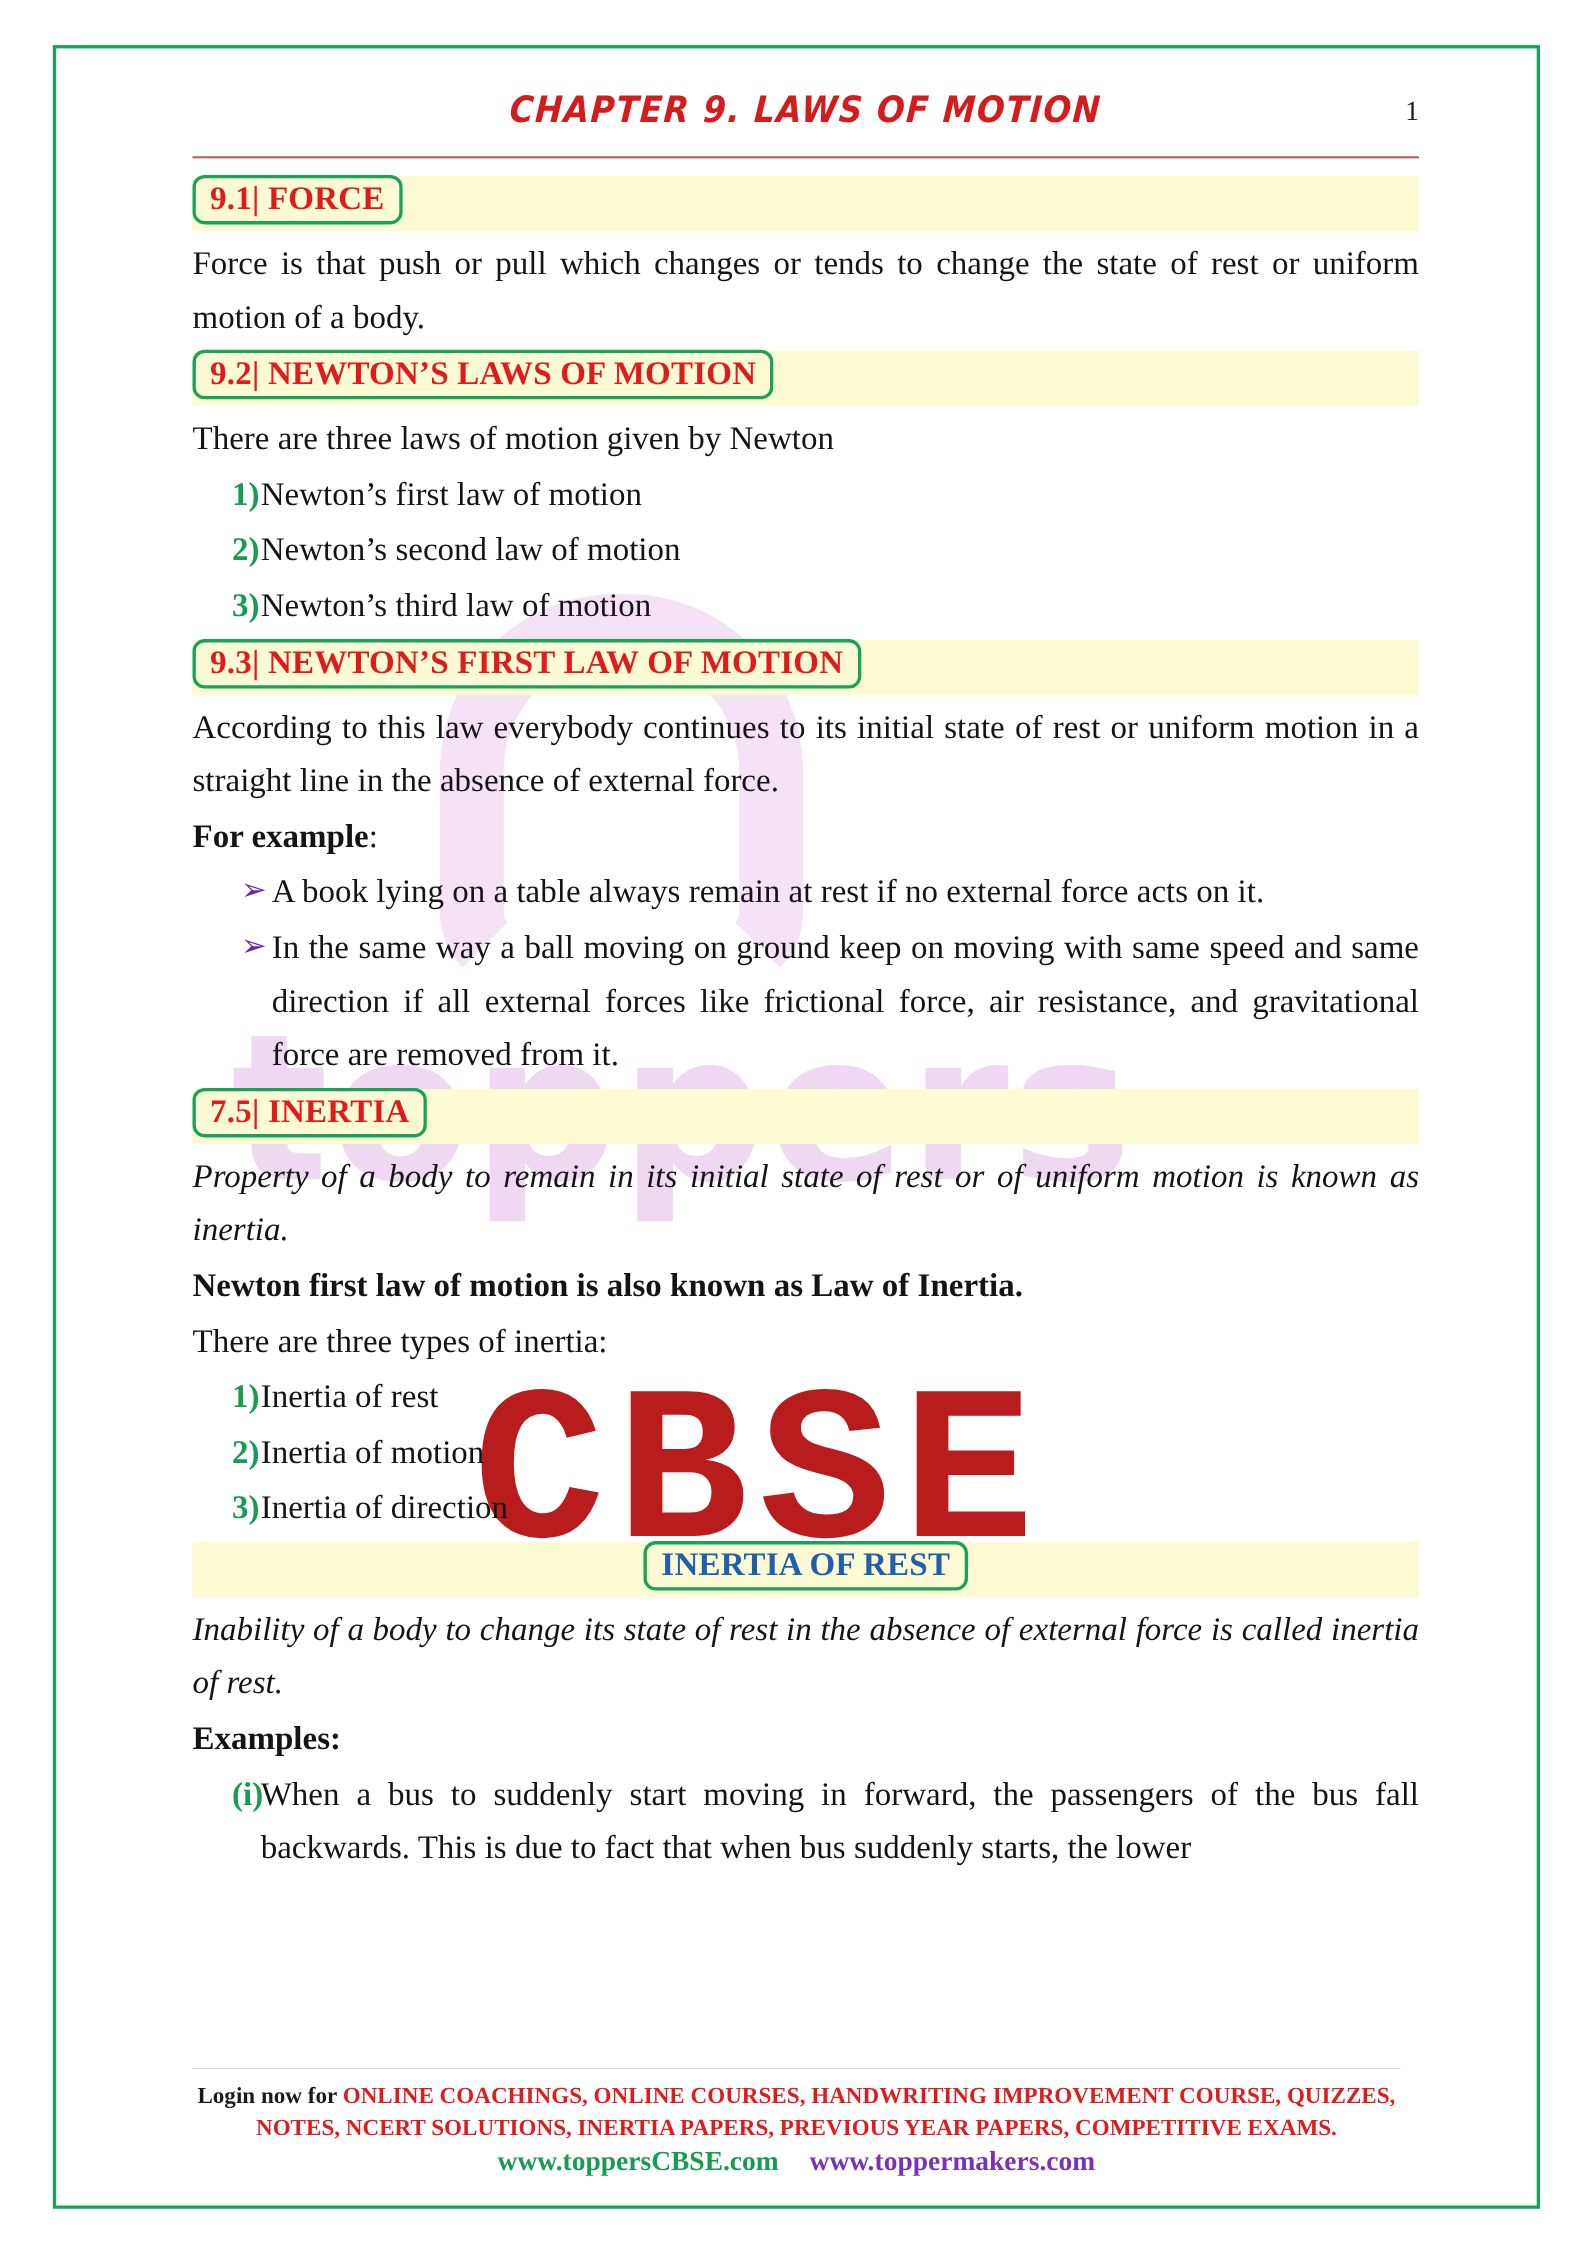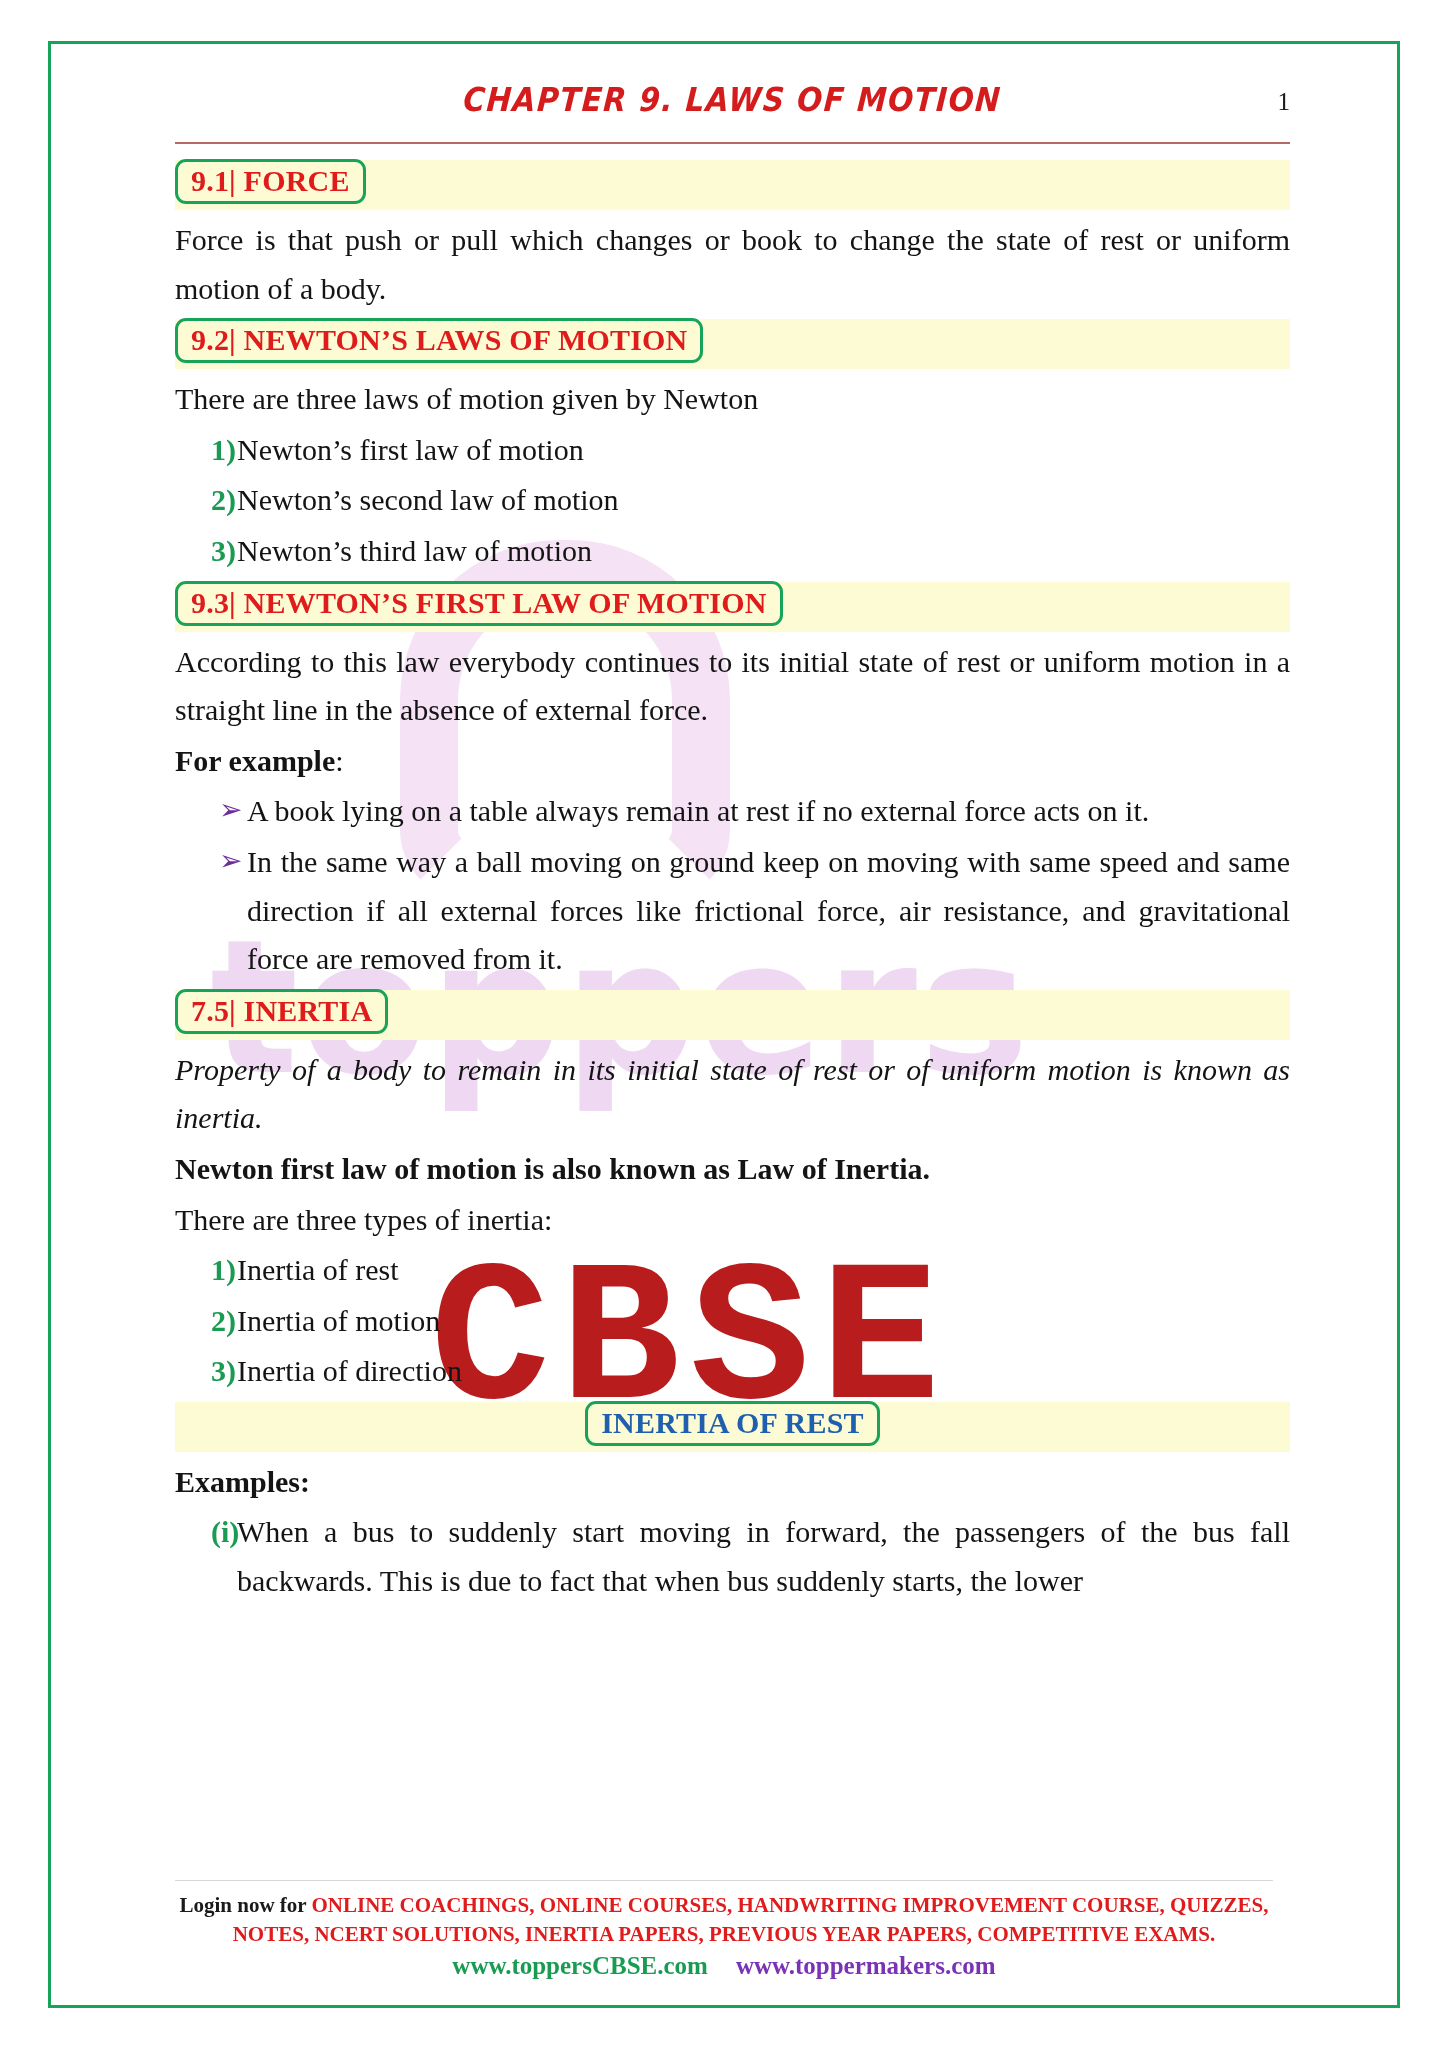--- a/index.html
+++ b/index.html
@@ -236,21 +236,21 @@
       <div class="doc-title">CHAPTER 9. LAWS OF MOTION</div>
       <div class="page-number">1</div>
     </div>
     <div class="header-rule"></div>
 
     <div class="section-band">
       <span class="section-box">
         <span class="section-label">9.1| FORCE</span>
       </span>
     </div>
-    <p class="body">Force is that push or pull which changes or book to change the state of rest or uniform motion of a body.</p>
+    <p class="body">Force is that push or pull which changes or tends to change the state of rest or uniform motion of a body.</p>
 
     <div class="section-band">
       <span class="section-box">
         <span class="section-label">9.2| NEWTON’S LAWS OF MOTION</span>
       </span>
     </div>
     <p class="body nojustify">There are three laws of motion given by Newton</p>
     <ol class="list">
       <li class="list-item">
         <span class="marker">1)</span>
@@ -305,20 +305,21 @@
         <span class="marker">3)</span>
         <span class="item-text">Inertia of direction</span>
       </li>
     </ol>
 
     <div class="section-band centered">
       <span class="section-box">
         <span class="section-label blue">INERTIA OF REST</span>
       </span>
     </div>
+    <p class="body italic">Inability of a body to change its state of rest in the absence of external force is called inertia of rest.</p>
     <p class="body bold nojustify">Examples:</p>
     <ol class="list">
       <li class="list-item">
         <span class="marker">(i)</span>
         <span class="item-text">When a bus to suddenly start moving in forward, the passengers of the bus fall backwards. This is due to fact that when bus suddenly starts, the lower</span>
       </li>
     </ol>
 
   </div>
 

